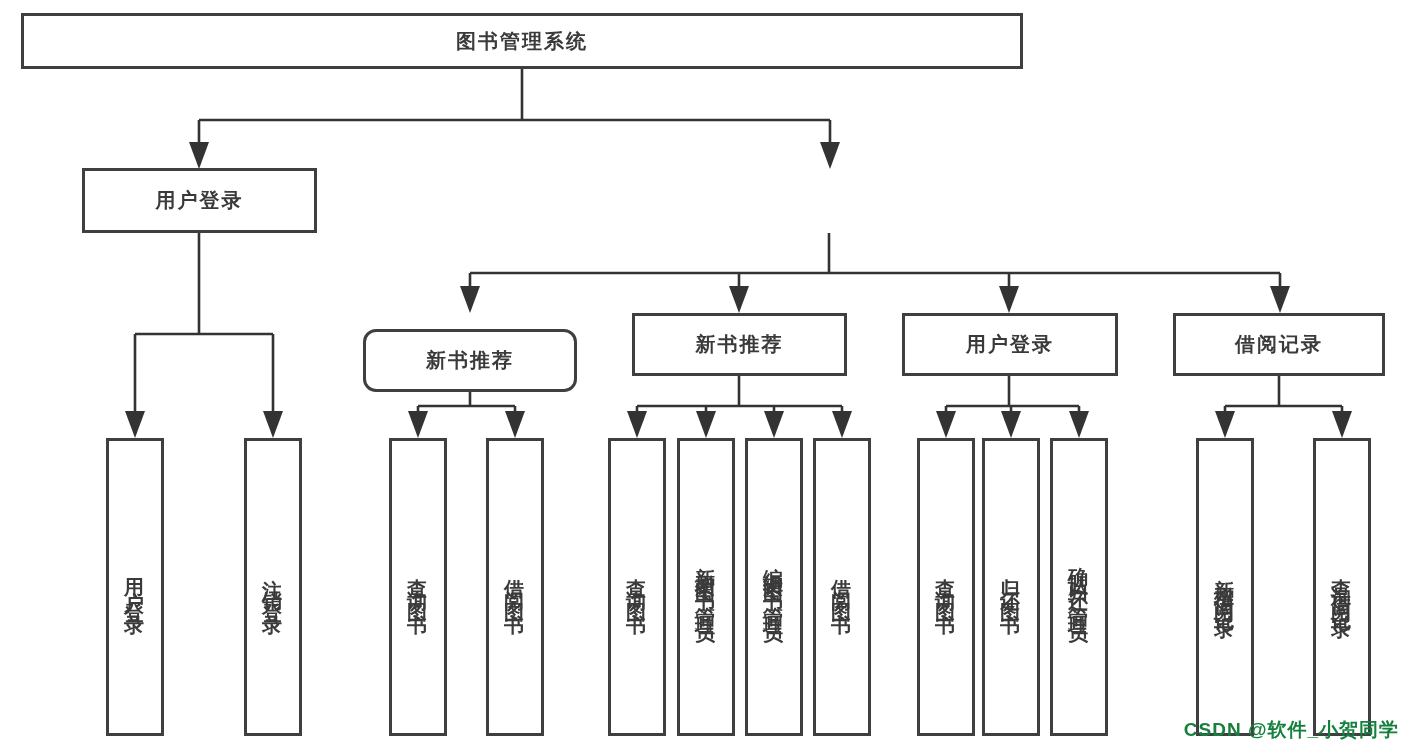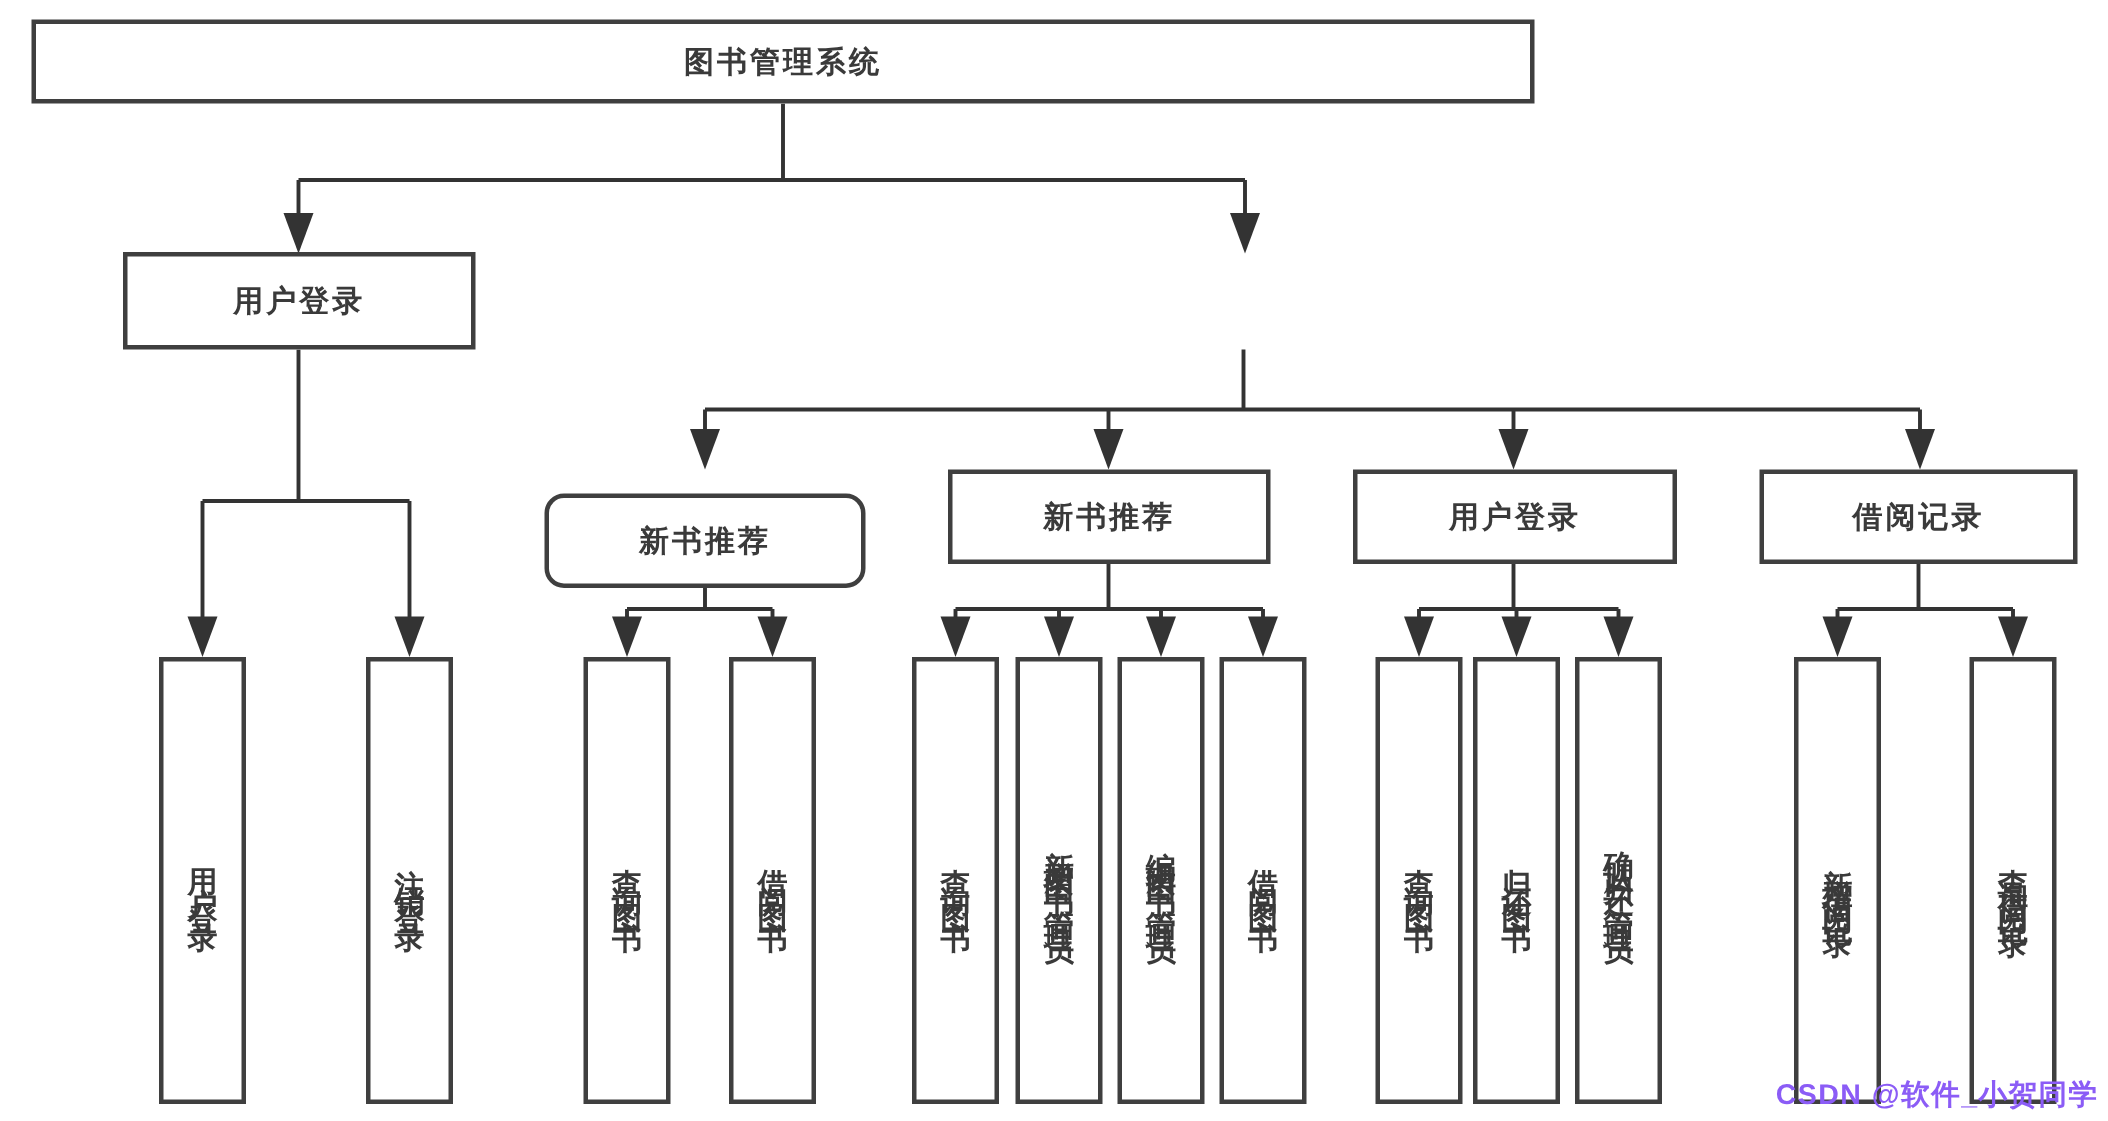--- a/index.html
+++ b/index.html
@@ -46,21 +46,21 @@
     white-space: nowrap;
     color: #3a3a3a;
   }
   .v-short { letter-spacing: 12px; }
   .v-long  { letter-spacing: 8px; }
   .watermark {
     position: absolute;
     right: 6px;
     bottom: 4px;
     font-size: 19px;
-    color: #8b5cf6;
+    color: #15803d;
     letter-spacing: 1px;
     z-index: 5;
     white-space: nowrap;
   }
 </style>
 </head>
 <body>
 
 <div class="stage">
 

